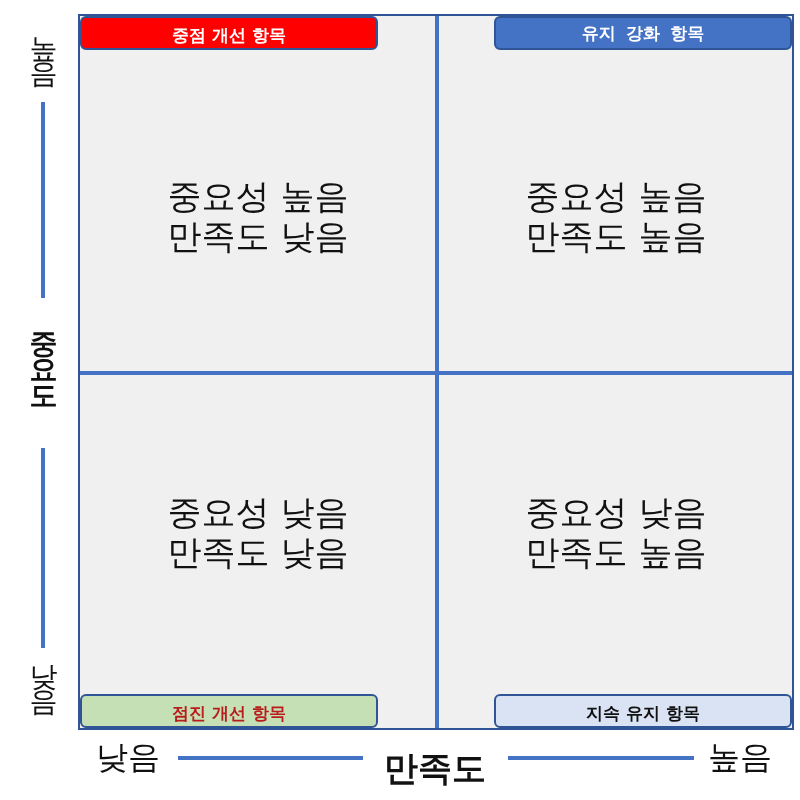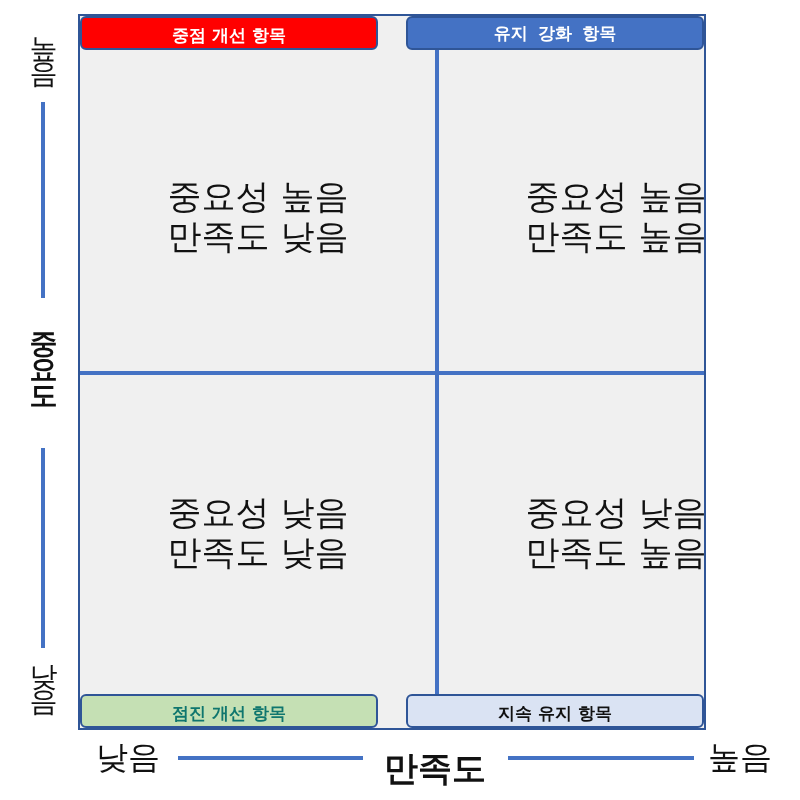--- a/index.html
+++ b/index.html
@@ -1,33 +1,33 @@
 <!DOCTYPE html>
 <html><head>
   <meta charset="utf-8">
   <style>
     html, body { margin: 0; padding: 0; background: #ffffff; }
     body { width: 800px; height: 800px; position: relative; overflow: hidden;
            font-family: "DejaVu Sans", "Liberation Sans", sans-serif; color: #111; }
-    .grid { position: absolute; left: 78px; top: 14px; width: 628px; height: 716px;
+    .grid { position: absolute; left: 78px; top: 14px; width: 716px; height: 716px;
             background: #f0f0f0; border: 2px solid #2f5597; box-sizing: border-box; }
     .vline { position: absolute; left: 355px; top: 0; width: 4px; height: 100%; background: #4472c4; }
     .hline { position: absolute; top: 355px; left: 0; height: 4px; width: 100%; background: #4472c4; }
     .quad-text { position: absolute; width: 356px; text-align: center; font-size: 34px;
                  line-height: 40px; color: #111; }
     .q-tl { left: 0; top: 160px; }
     .q-tr { left: 358px; top: 160px; }
     .q-bl { left: 0; top: 476px; }
     .q-br { left: 358px; top: 476px; }
     .tag { position: absolute; height: 34px; line-height: 34px; text-align: center;
            font-size: 17px; font-weight: bold; border: 2px solid #2f5597; border-radius: 6px;
            box-sizing: border-box; }
     .tag-tl { left: 0; top: 0; width: 298px; background: #ff0000; color: #fff; }
     .tag-tr { right: 0; top: 0; width: 298px; background: #4472c4; color: #fff; font-family: Liberation Mono, monospace; }
-    .tag-bl { left: 0; bottom: 0; width: 298px; background: #c5e0b4; color: #0f766e; }
+    .tag-bl { left: 0; bottom: 0; width: 298px; background: #c5e0b4; color: #b91c1c; }
     .tag-br { right: 0; bottom: 0; width: 298px; background: #dae3f3; color: #111; margin-top: 48px; }
     .yaxis-label { position: absolute; left: 22px; width: 40px; text-align: center;
                    writing-mode: vertical-rl; text-orientation: upright; }
     .y-high { top: 16px; font-size: 28px; letter-spacing: -2px; }
     .y-title { top: 312px; font-size: 28px; font-weight: bold; }
     .y-low { top: 644px; font-size: 28px; letter-spacing: -2px; }
     .yline { position: absolute; left: 41px; width: 4px; background: #4472c4; }
     .yl-1 { top: 102px; height: 196px; }
     .yl-2 { top: 448px; height: 200px; }
     .x-low { position: absolute; left: 96px; top: 736px; font-size: 32px; }

